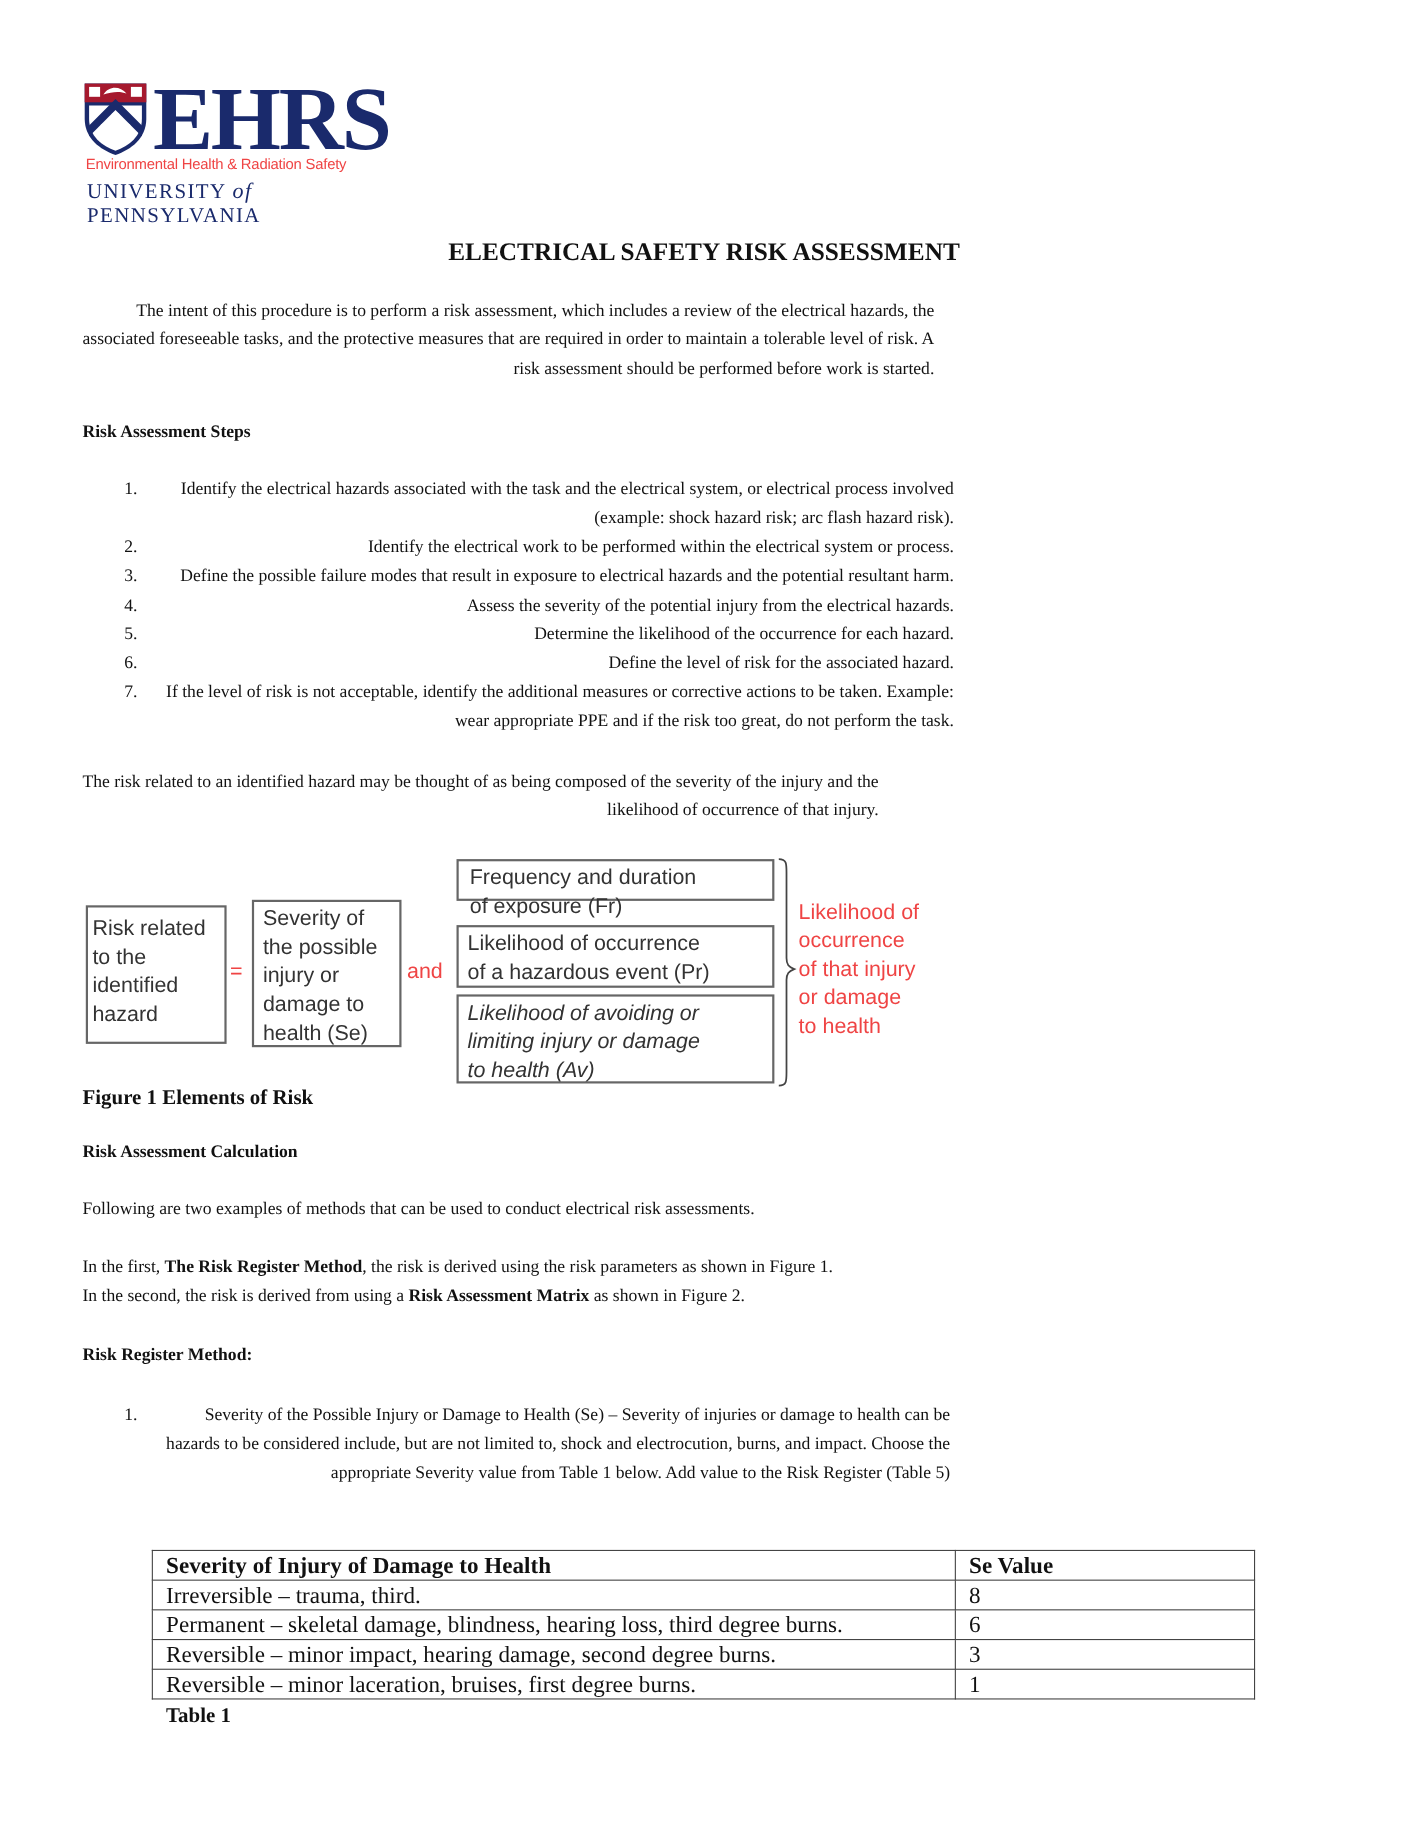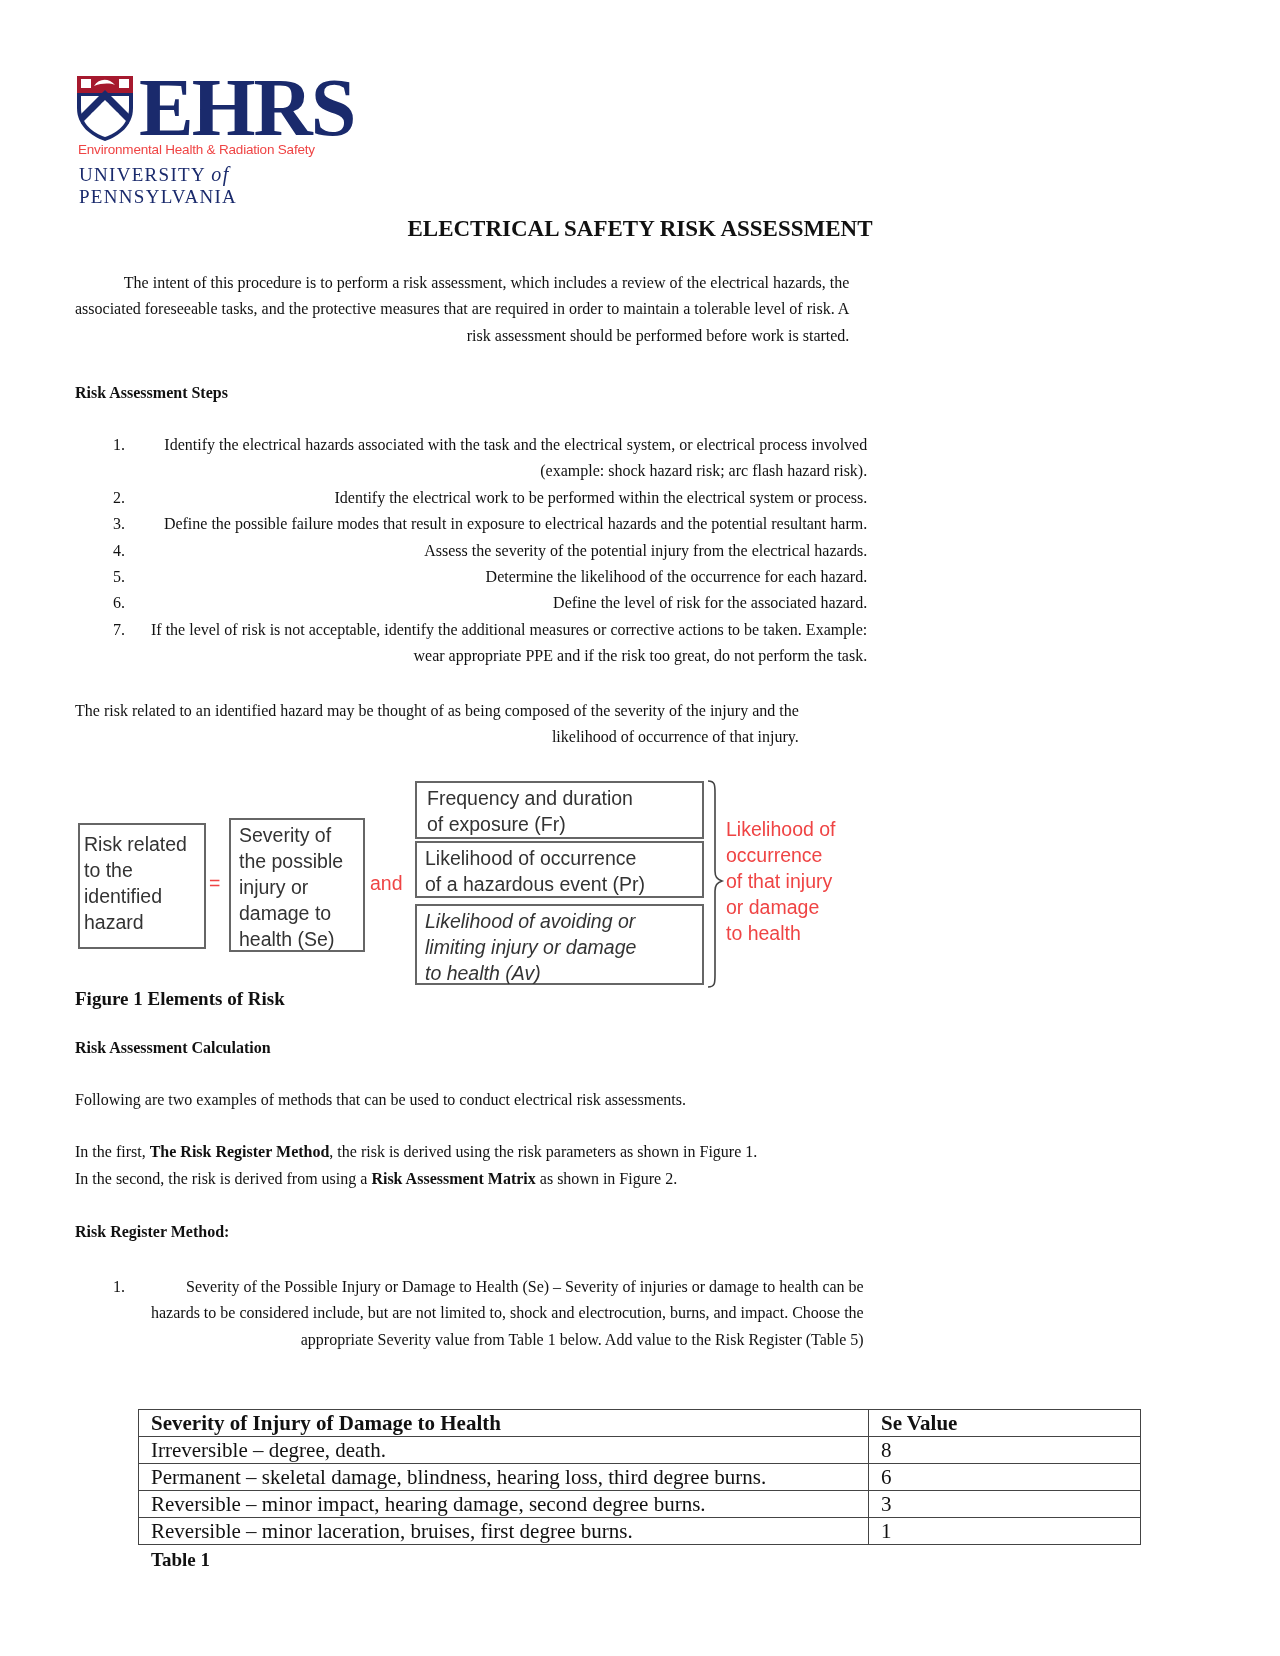--- a/index.html
+++ b/index.html
@@ -113,21 +113,21 @@
   </div>
   <div class="fig-text" style="left:209px;top:870px;">=</div>
   <div class="fig-box" style="left:229px;top:818px;width:136px;height:134px;padding-left:8px;">
     <div>Severity of</div>
     <div>the possible</div>
     <div>injury or</div>
     <div>damage to</div>
     <div>health (Se)</div>
   </div>
   <div class="fig-text" style="left:370px;top:870px;">and</div>
-  <div class="fig-box" style="left:415px;top:781px;width:289px;height:58px;padding-left:10px;">
+  <div class="fig-box" style="left:415px;top:781px;width:289px;height:38px;padding-left:10px;">
     <div>Frequency and duration</div>
     <div>of exposure (Fr)</div>
   </div>
   <div class="fig-box" style="left:415px;top:841px;width:289px;height:57px;padding-left:8px;">
     <div>Likelihood of occurrence</div>
     <div>of a hazardous event (Pr)</div>
   </div>
   <div class="fig-box" style="left:415px;top:904px;width:289px;height:81px;padding-left:8px;font-style:italic;">
     <div>Likelihood of avoiding or</div>
     <div>limiting injury or damage</div>
@@ -161,21 +161,21 @@
   </li>
 </ol>
 
 <table class="se">
   <tbody>
       <tr>
     <th class="c1">Severity of Injury of Damage to Health</th>
     <th>Se Value</th>
   </tr>
   <tr>
-    <td class="c1">Irreversible – degree, death.</td>
+    <td class="c1">Irreversible – trauma, third.</td>
     <td>8</td>
   </tr>
   <tr>
     <td class="c1">Permanent – skeletal damage, blindness, hearing loss, third degree burns.</td>
     <td>6</td>
   </tr>
   <tr>
     <td class="c1">Reversible – minor impact, hearing damage, second degree burns.</td>
     <td>3</td>
   </tr>

